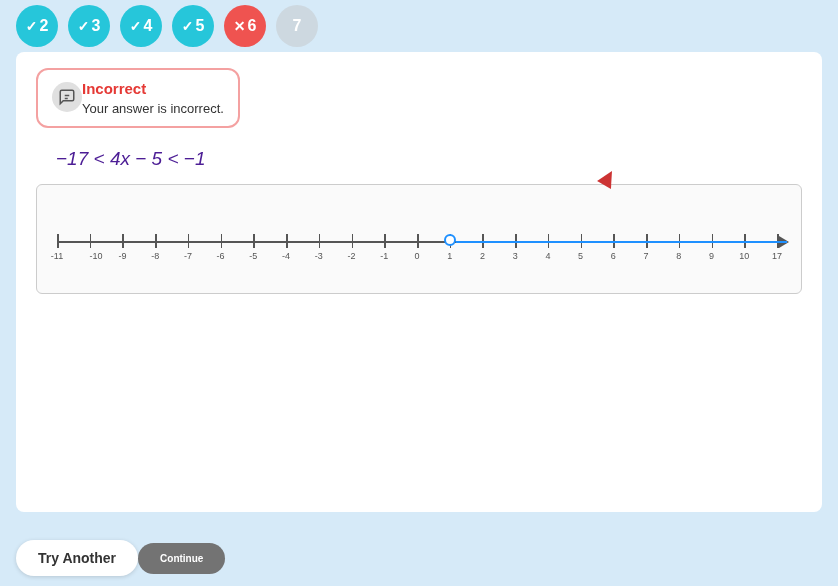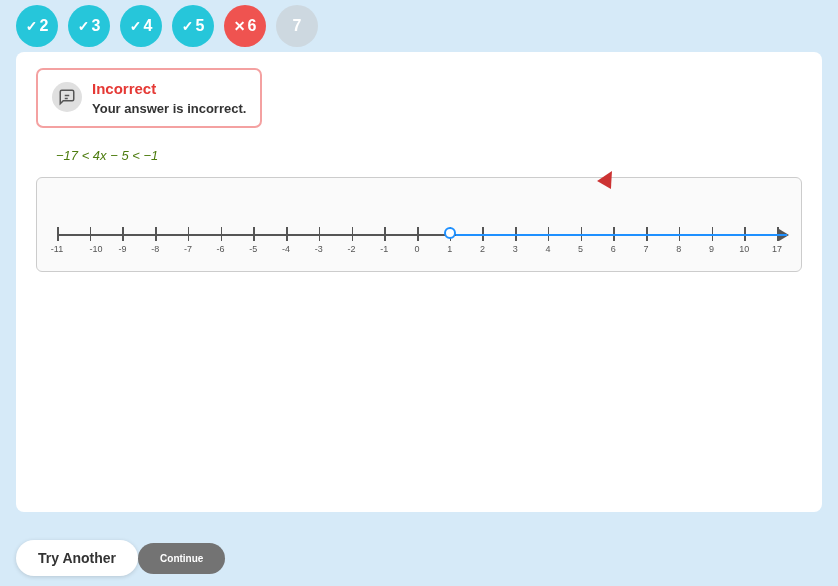--- a/index.html
+++ b/index.html
@@ -58,25 +58,24 @@
       background: white;
       margin: 0 16px;
       border-radius: 8px;
       padding: 16px 20px;
       min-height: 460px;
     }
 
     
     .feedback-box {
       border: 2px solid #f4a1a1;
-      border-radius: 7px;
+      border-radius: 12px;
       padding: 10px 14px;
       display: inline-flex;
       align-items: flex-start;
-      gap: 10px;
       margin-bottom: 20px;
       background: white;
     }
 
     .feedback-icon {
       width: 30px;
       height: 30px;
       border-radius: 50%;
       background: #e0e0e0;
       display: flex;
@@ -96,53 +95,53 @@
     .feedback-title {
       color: #e53935;
       font-weight: bold;
       font-size: 15px;
       margin-bottom: 4px;
     }
 
     .feedback-subtitle {
       color: #333;
       font-size: 13px;
-      font-weight: bold;
+      font-weight: normal;
     }
 
     
     .problem-label {
       font-size: 15px;
       color: #222;
       margin-bottom: 8px;
     }
 
     .math-expression {
-      font-size: 13px;
-      color: #4d7c0f;
+      font-size: 19px;
+      color: #4c1d95;
       margin-bottom: 14px;
       padding-left: 20px;
       font-style: italic;
     }
 
     .graph-label {
       font-size: 15px;
       color: #222;
       margin-bottom: 12px;
     }
 
     
     .numberline-box {
       border: 1.5px solid #ccc;
       border-radius: 6px;
       padding: 16px 10px 24px 10px;
       margin-bottom: 16px;
       background: #fafafa;
       position: relative;
-      height: 95px;
+      height: 110px;
     }
 
     .numberline-container {
       position: relative;
       width: 100%;
       height: 50px;
       margin-top: 20px;
     }
 
     

